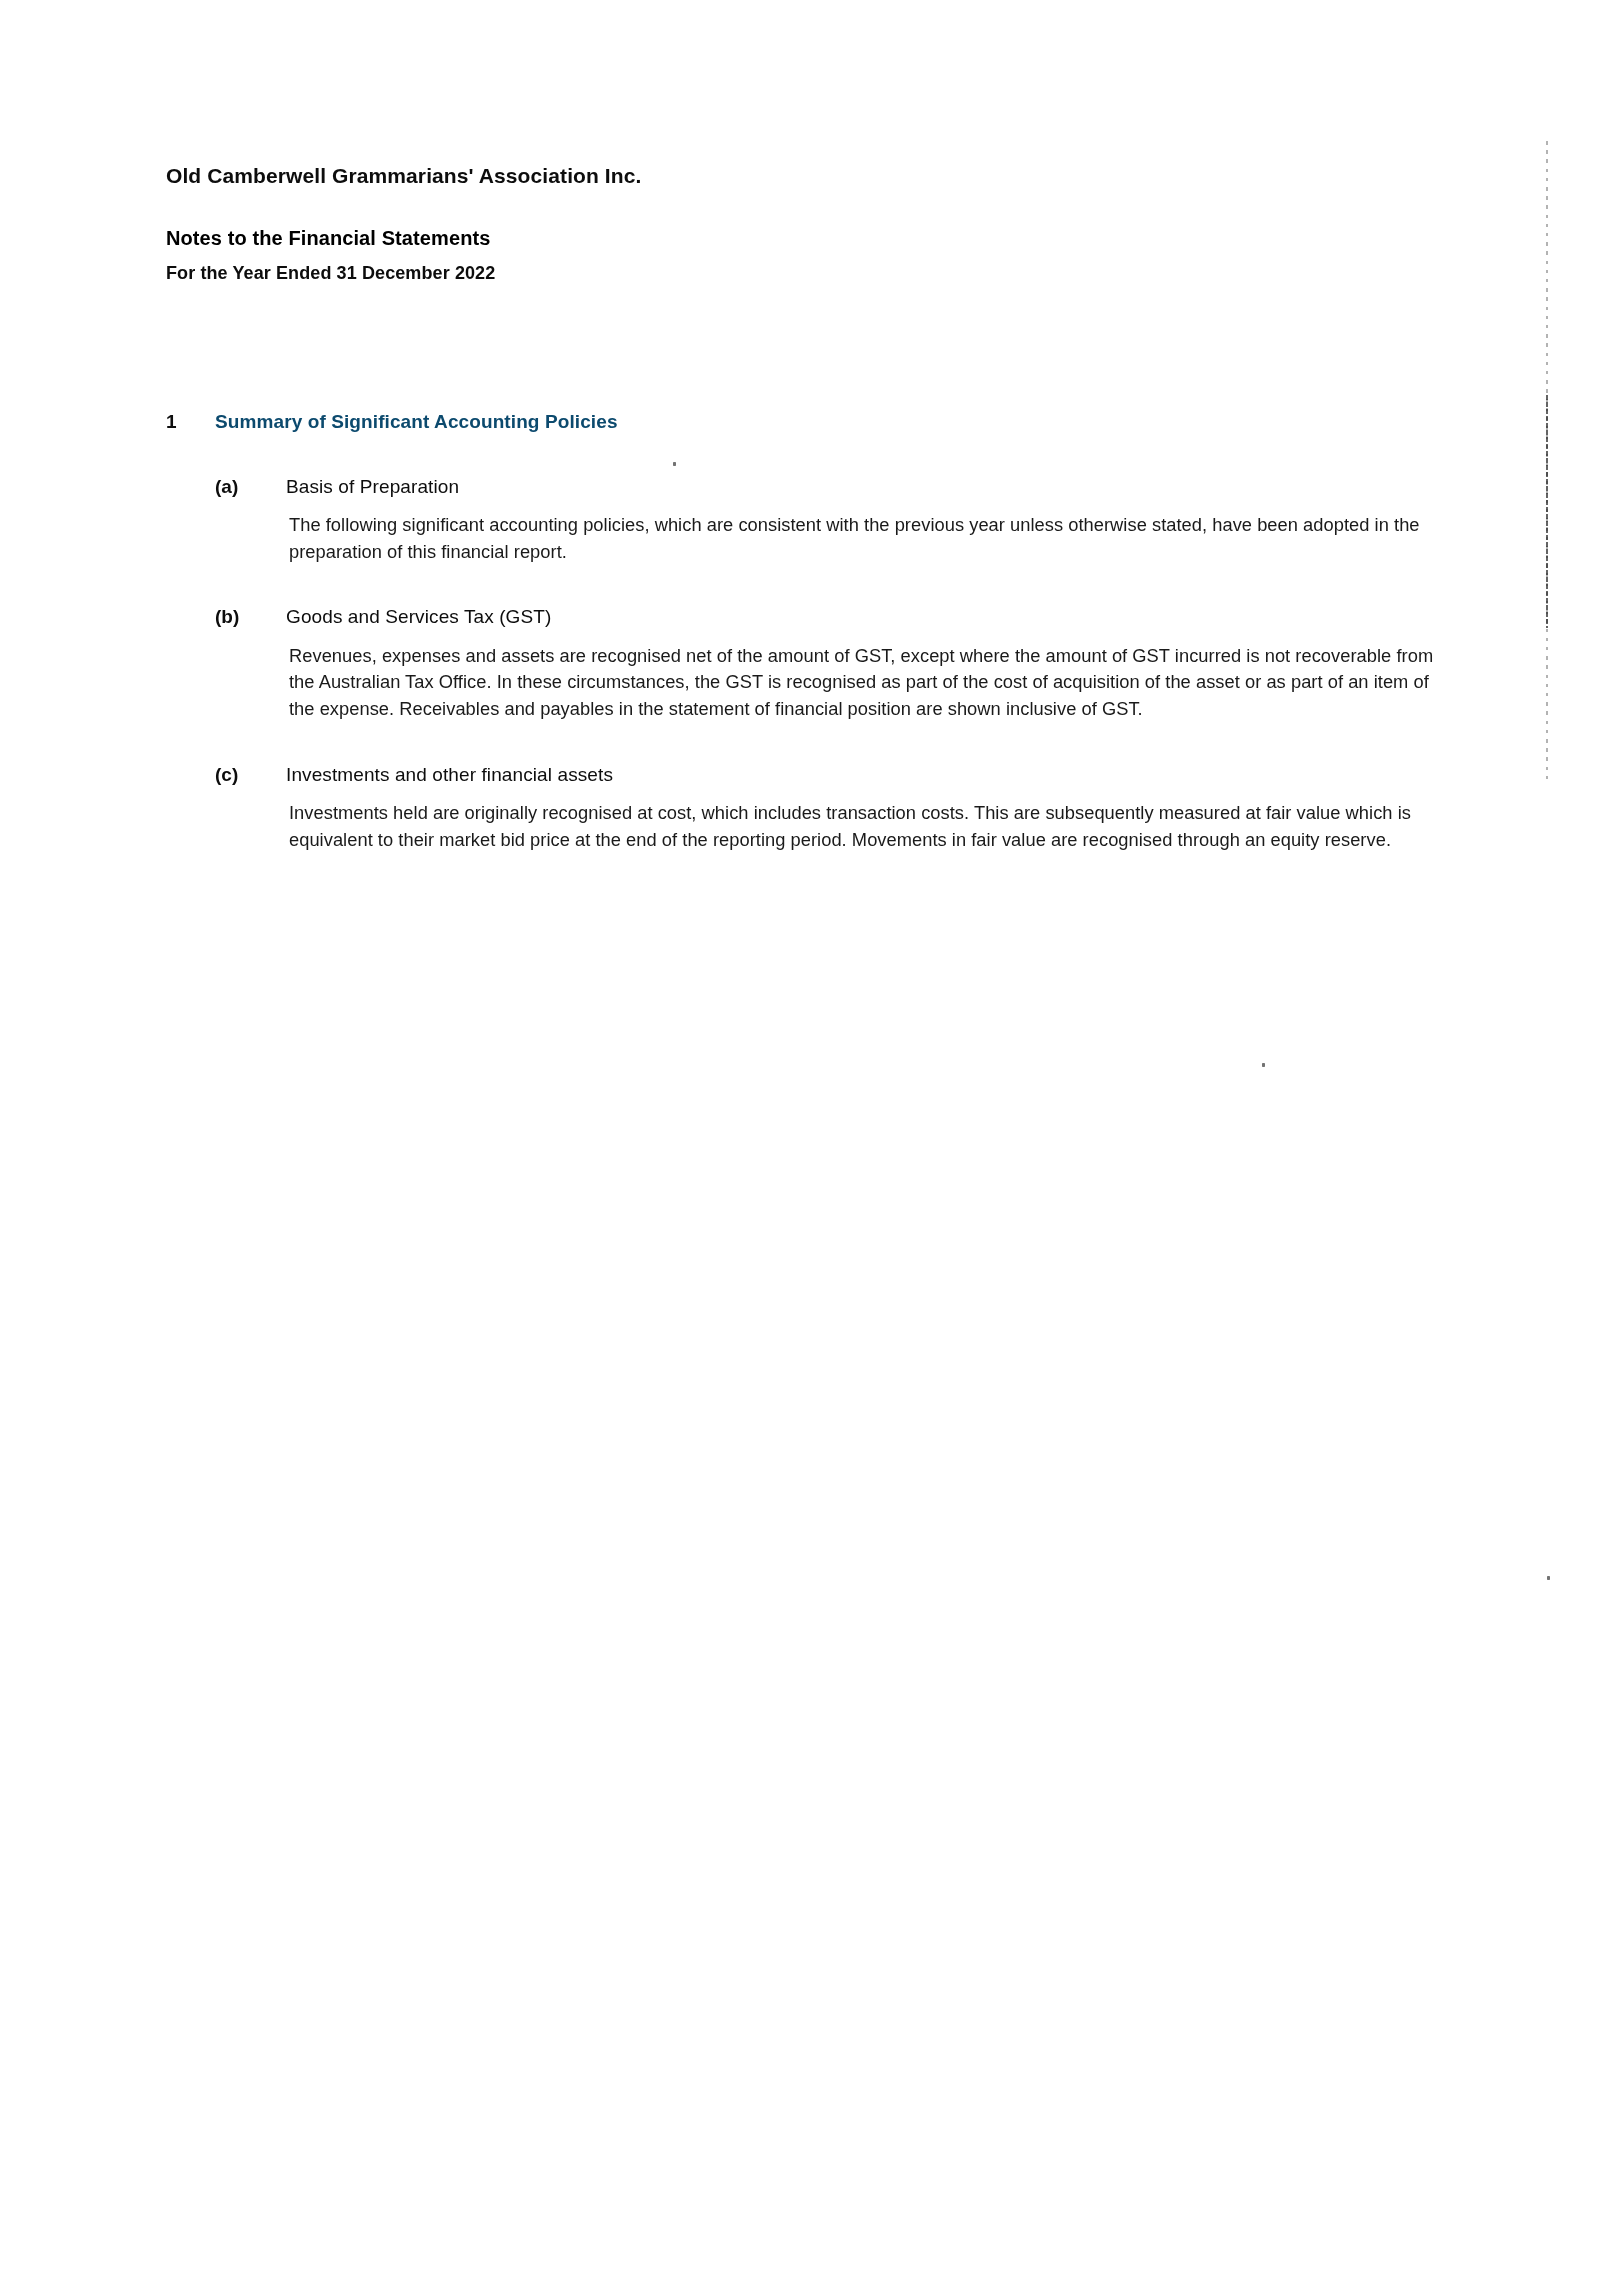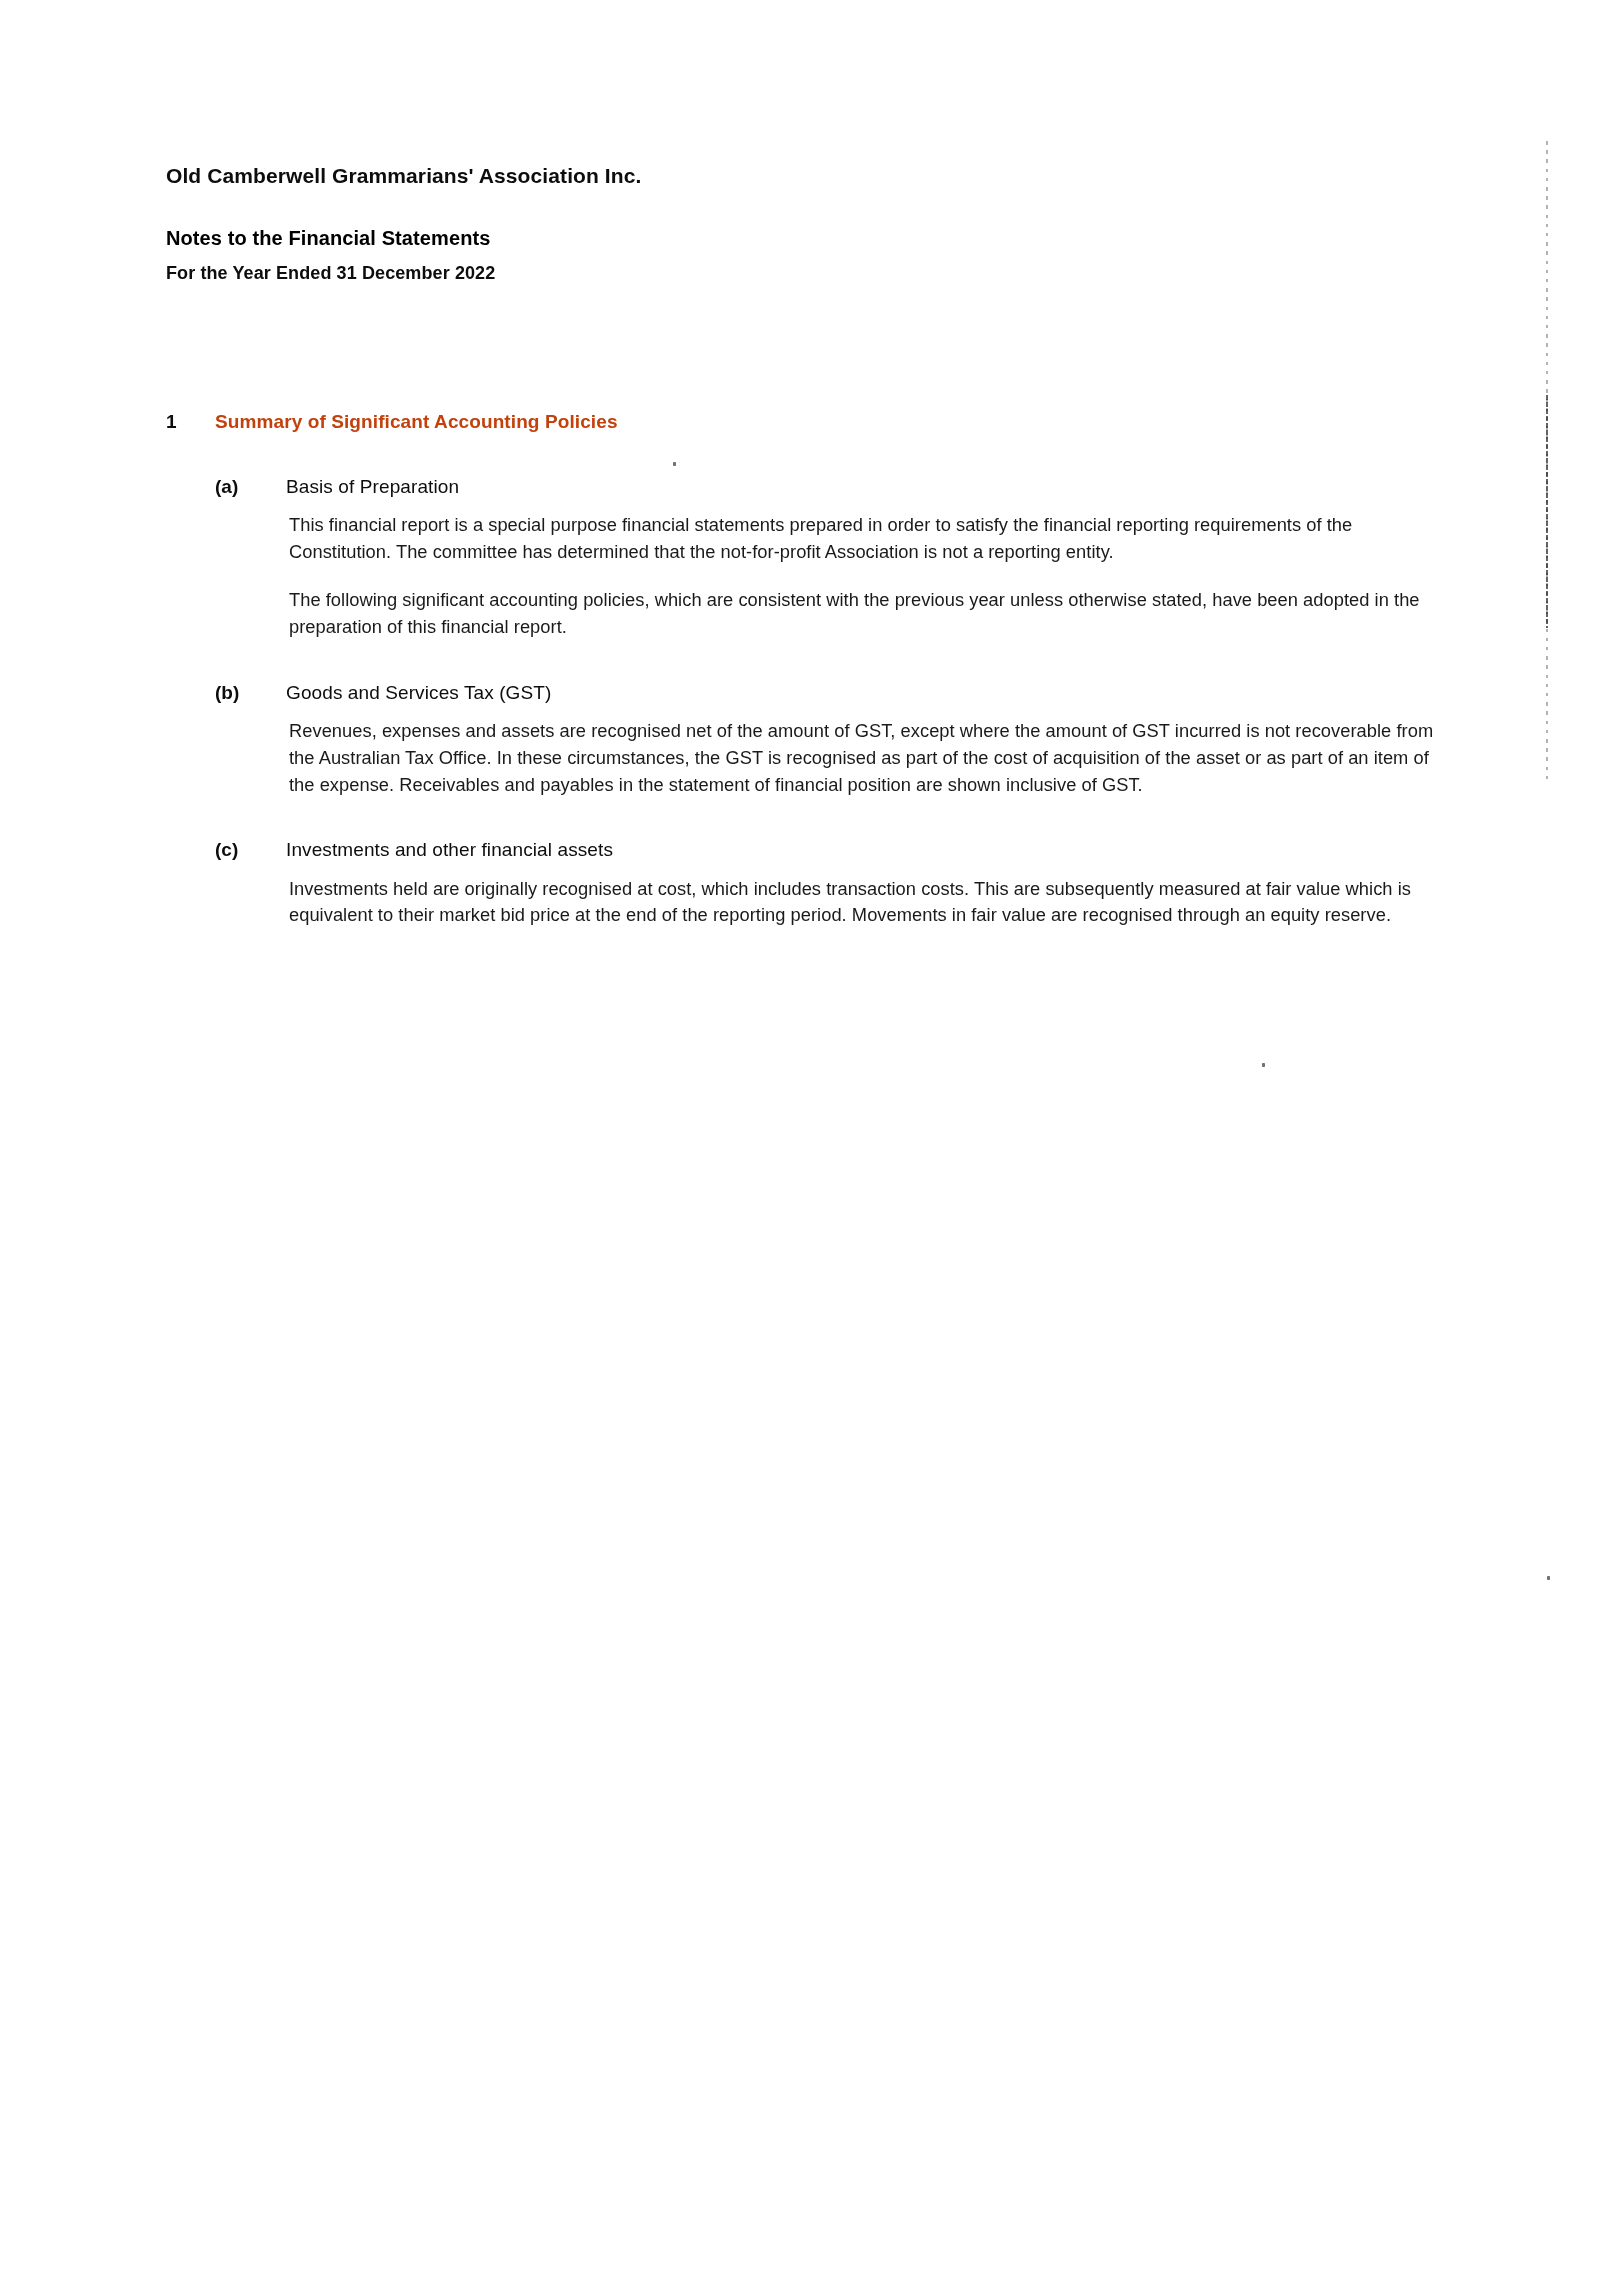--- a/index.html
+++ b/index.html
@@ -64,21 +64,21 @@
     width: 49px;
     flex: 0 0 49px;
     font-size: 19px;
     font-weight: bold;
     color: #0d0d0d;
     line-height: 1.35;
   }
   .note-heading {
     font-size: 19px;
     font-weight: bold;
-    color: #c2410c;
+    color: #0c4a6e;
     line-height: 1.35;
     letter-spacing: 0.1px;
   }
   .subsection {
     display: flex;
     align-items: flex-start;
     margin-top: 39px;
     padding-left: 49px;
   }
   .sub-label {
@@ -170,21 +170,20 @@
     <div class="note-block">
       <div class="note-num">1</div>
       <div class="note-heading">Summary of Significant Accounting Policies</div>
     </div>
 
     <div class="subsection">
       <div class="sub-label">(a)</div>
       <div class="sub-heading">Basis of Preparation</div>
     </div>
     <div class="para-group">
-      <p class="para">This financial report is a special purpose financial statements prepared in order to satisfy the financial reporting requirements of the Constitution. The committee has determined that the not-for-profit Association is not a reporting entity.</p>
       <p class="para">The following significant accounting policies, which are consistent with the previous year unless otherwise stated, have been adopted in the preparation of this financial report.</p>
     </div>
 
     <div class="subsection">
       <div class="sub-label">(b)</div>
       <div class="sub-heading">Goods and Services Tax (GST)</div>
     </div>
     <div class="para-group">
       <p class="para">Revenues, expenses and assets are recognised net of the amount of GST, except where the amount of GST incurred is not recoverable from the Australian Tax Office. In these circumstances, the GST is recognised as part of the cost of acquisition of the asset or as part of an item of the expense. Receivables and payables in the statement of financial position are shown inclusive of GST.</p>
     </div>

